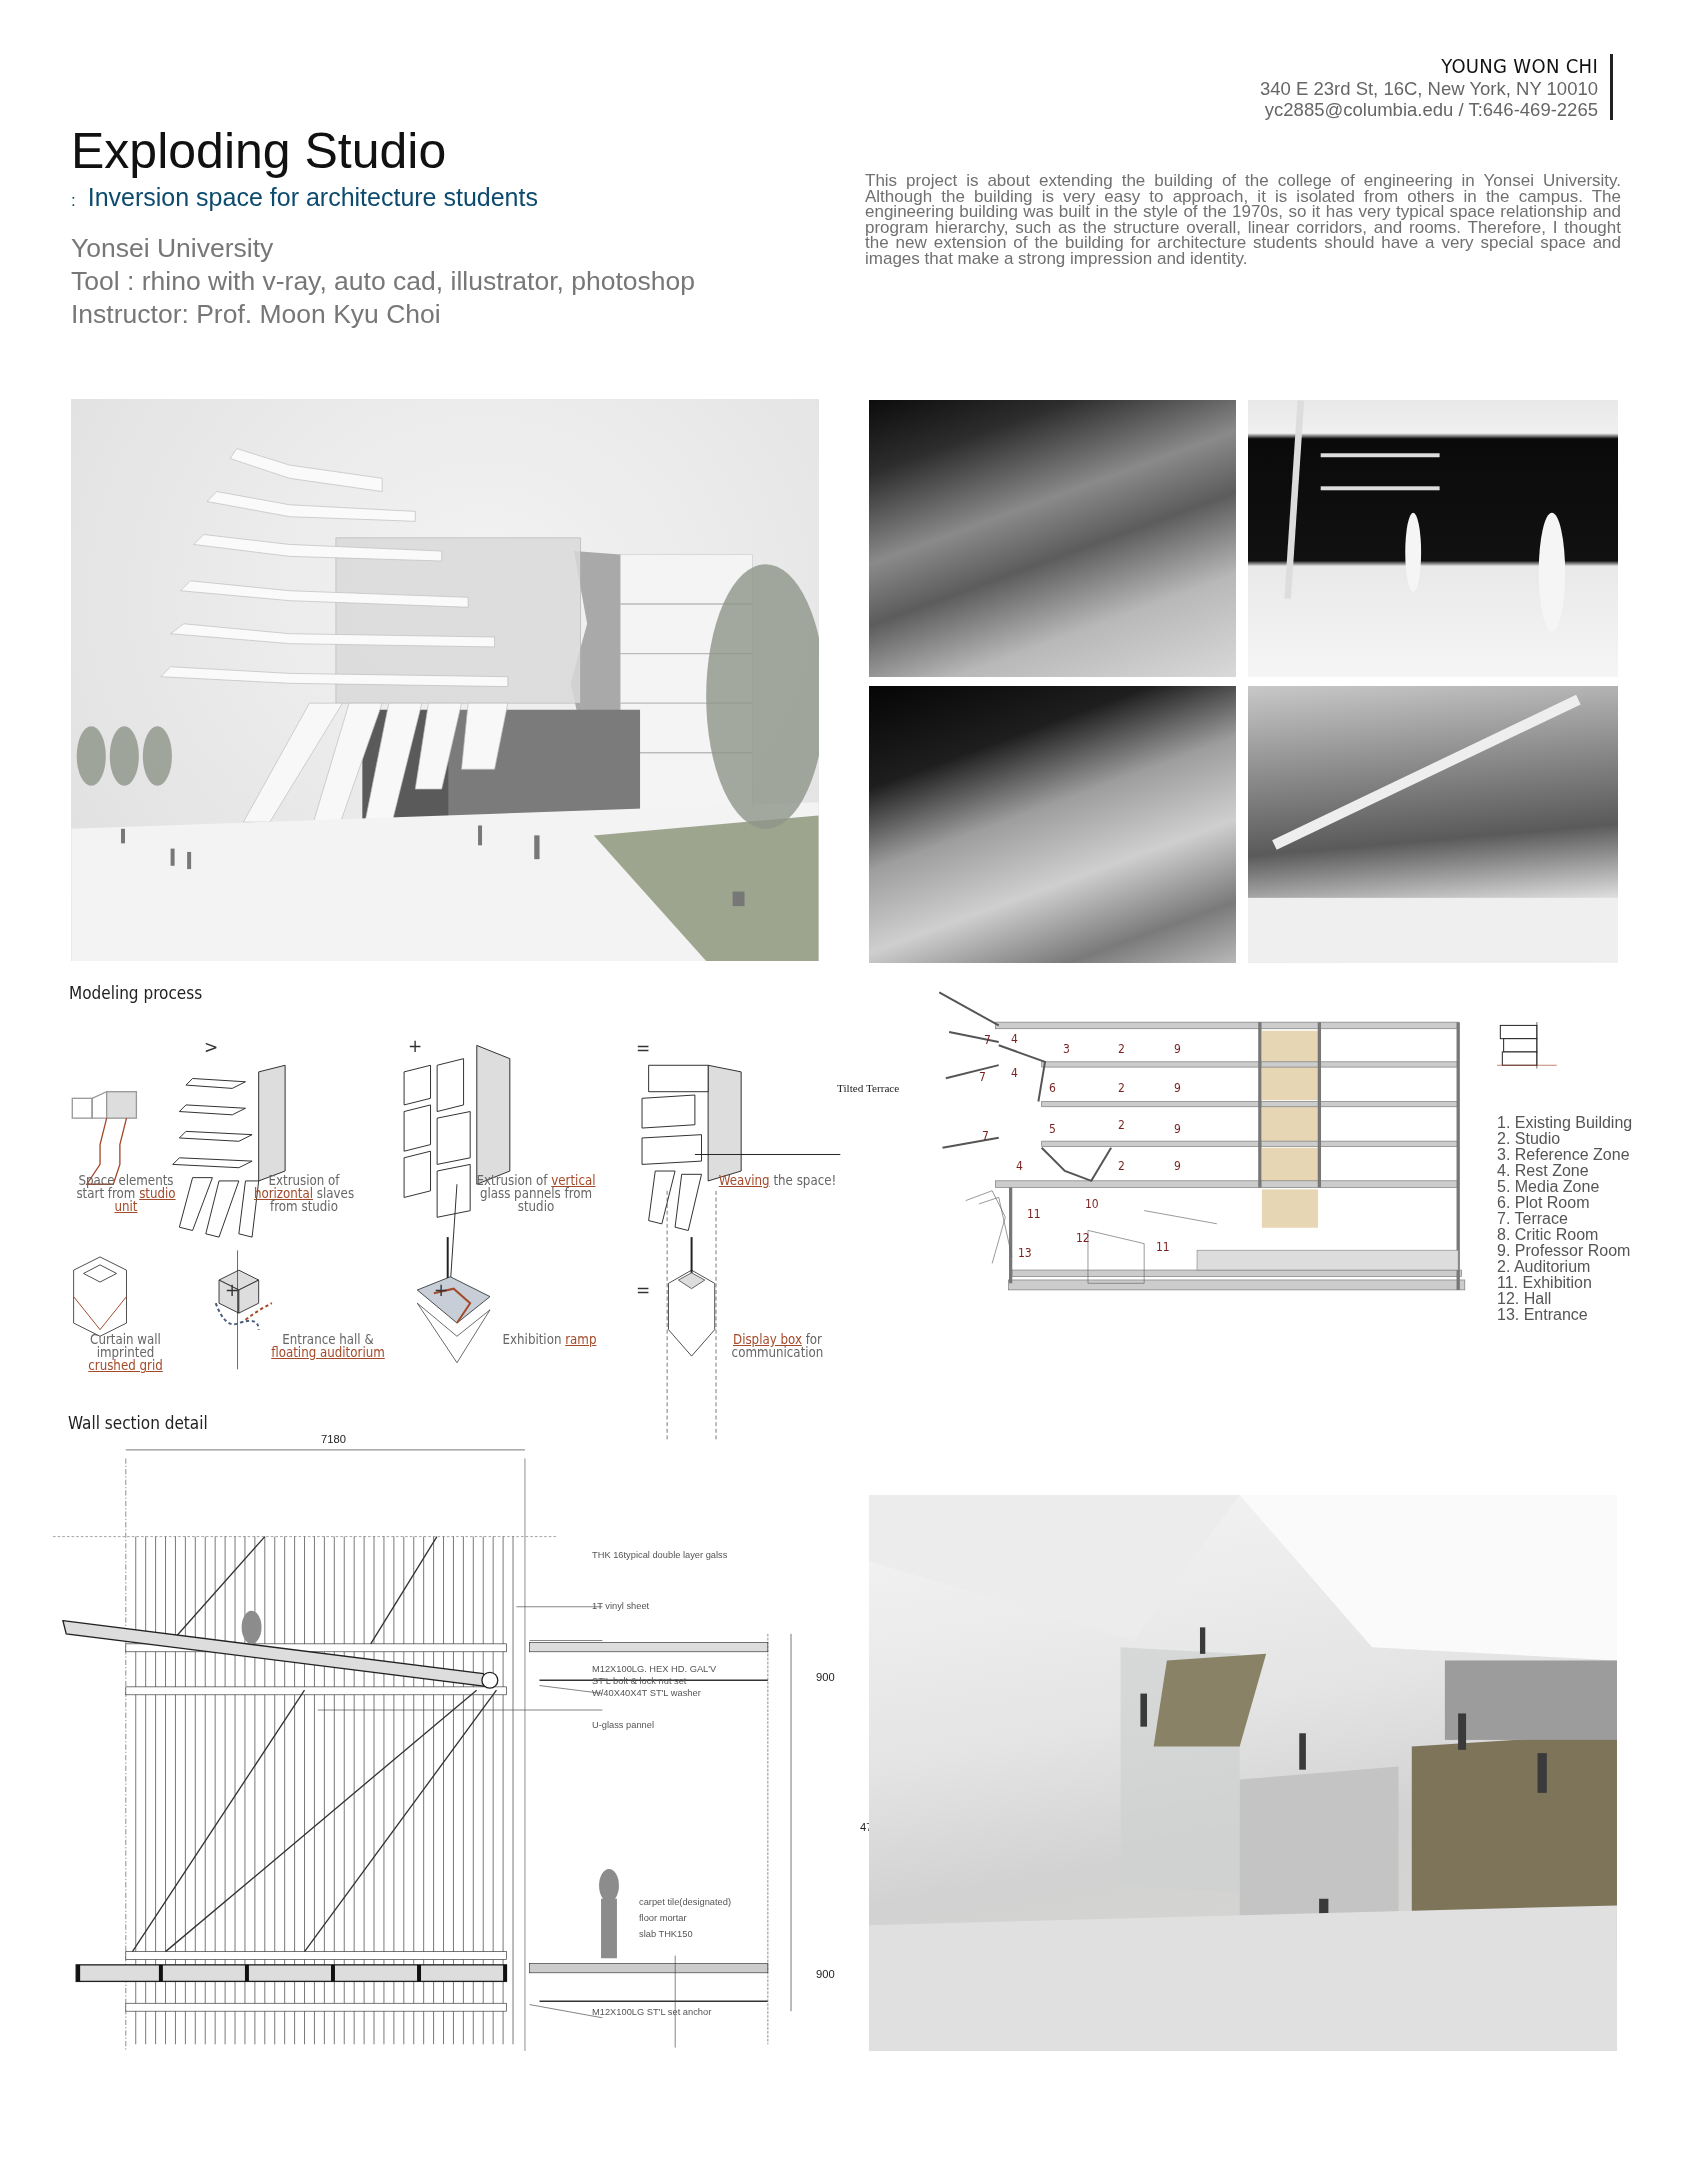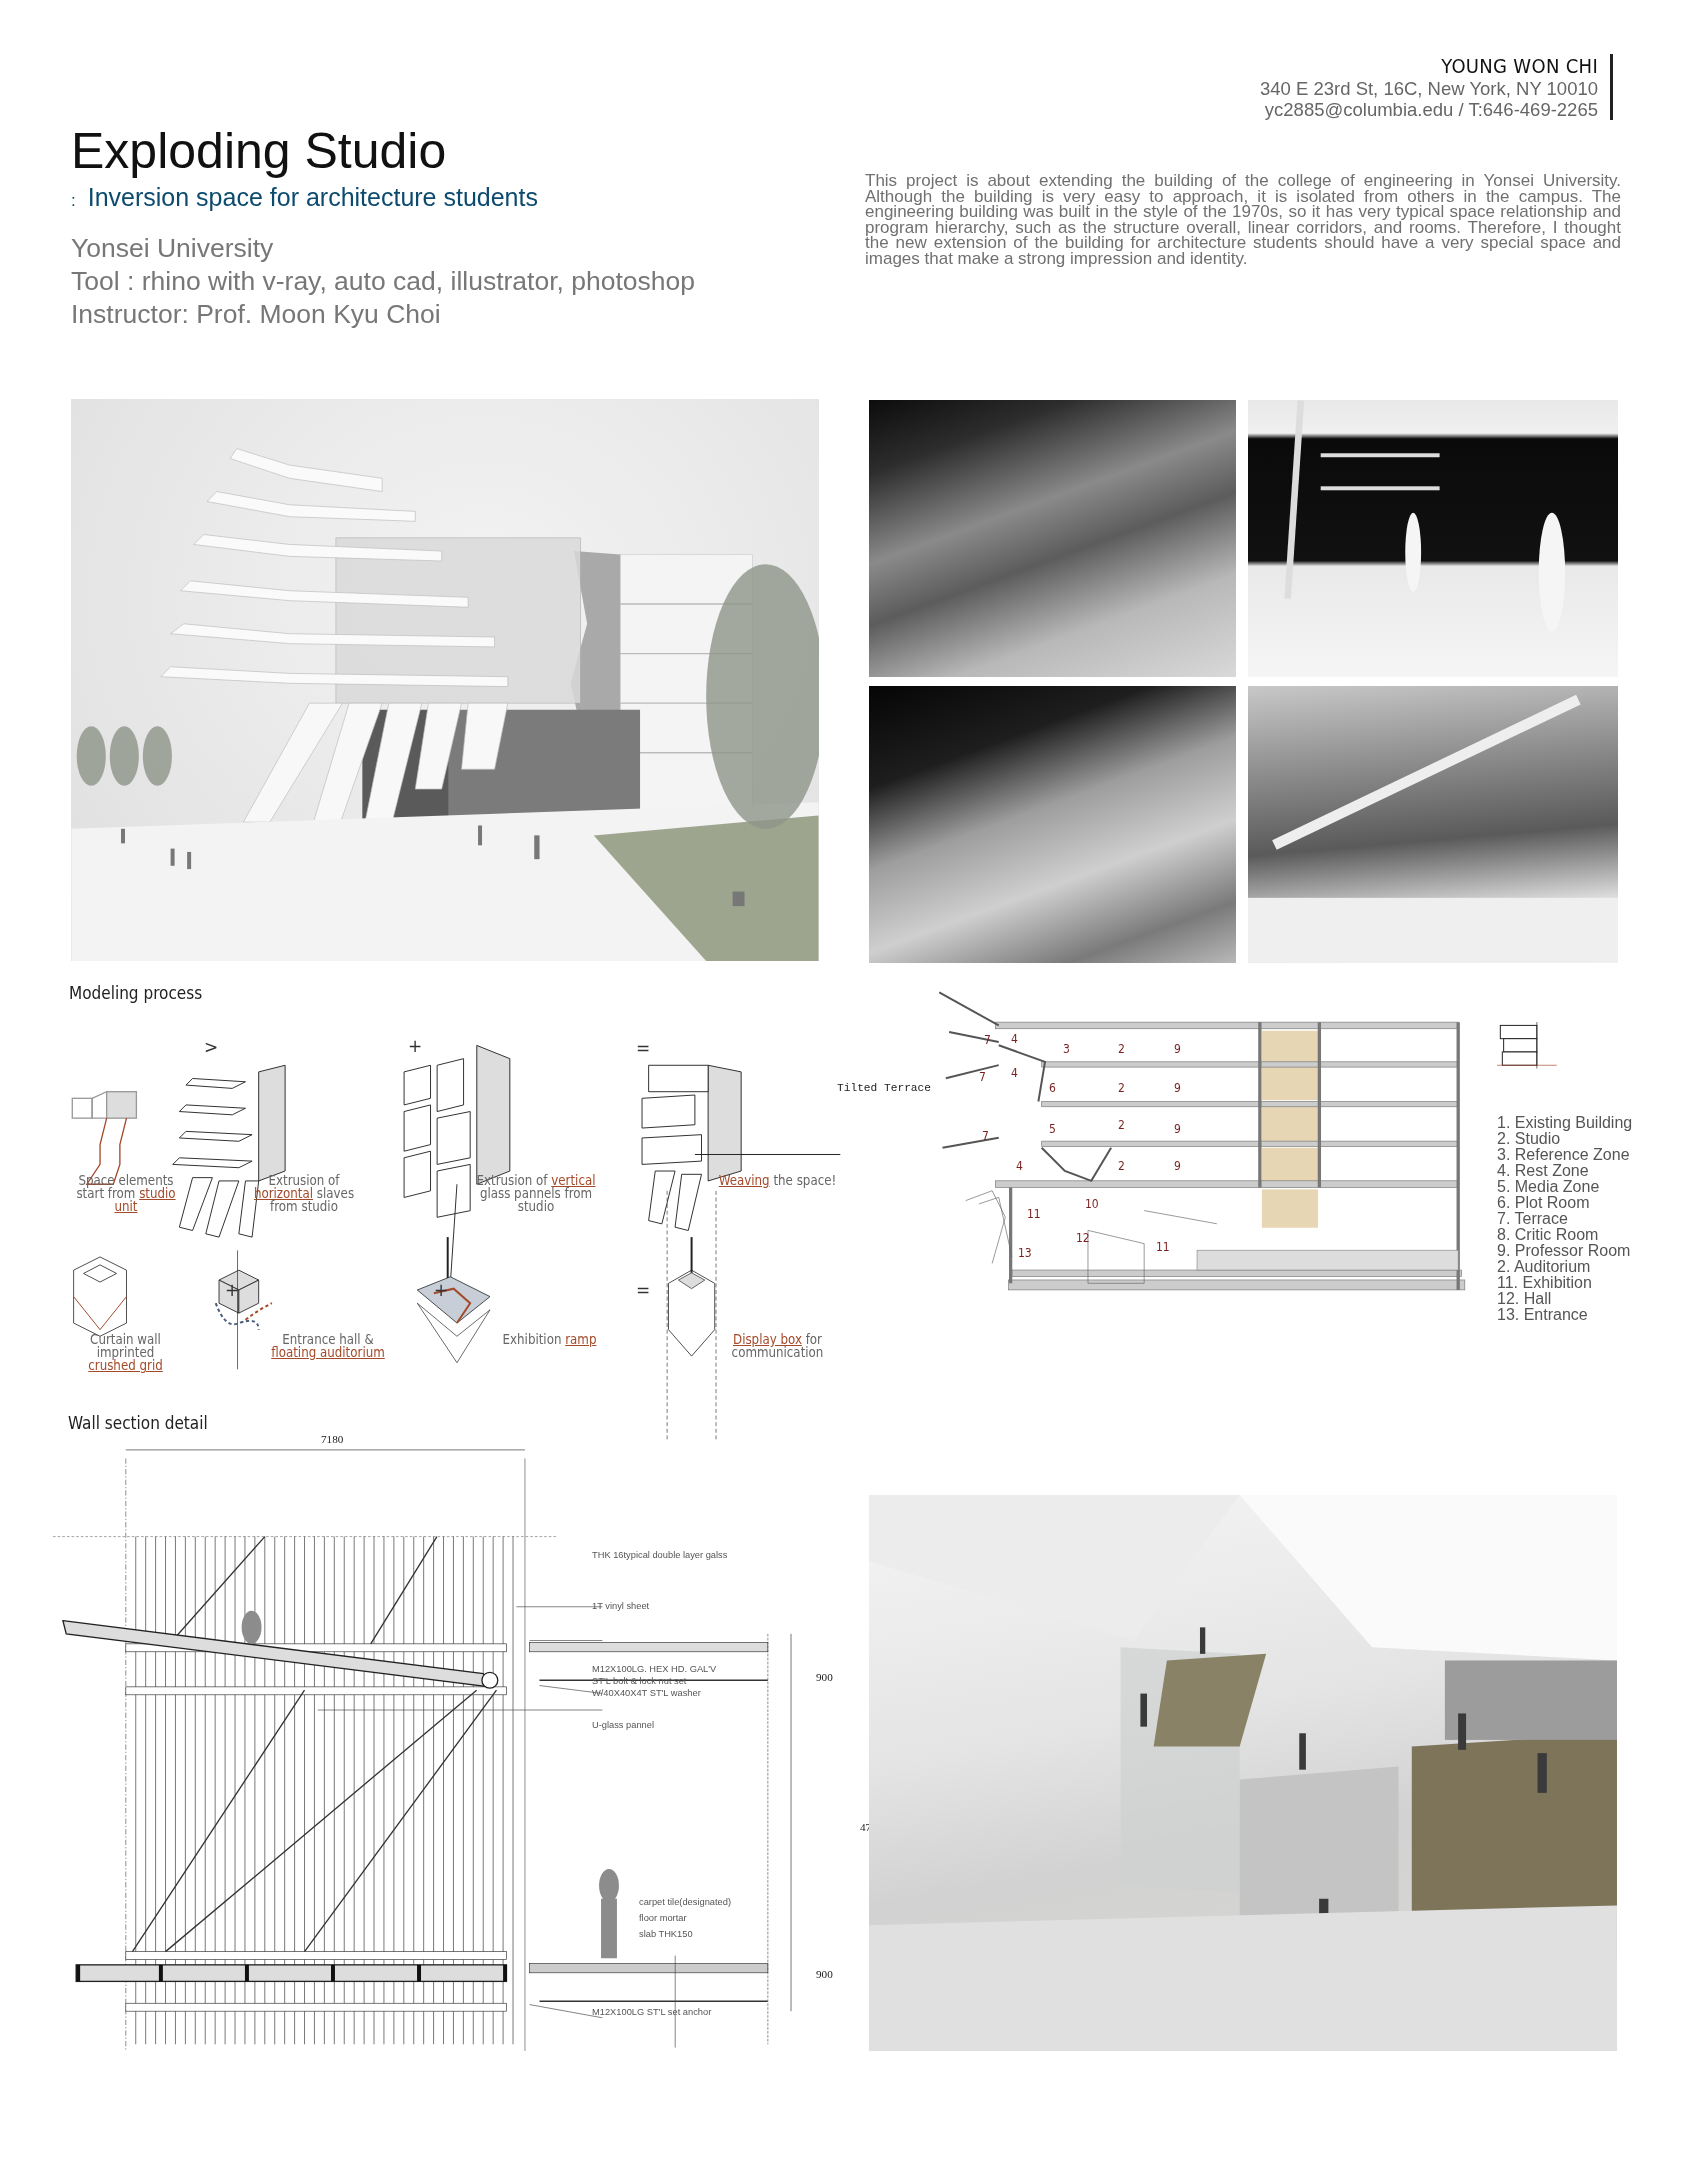--- a/index.html
+++ b/index.html
@@ -24,21 +24,21 @@
   .ph2{left:1248px;top:400px;width:370px;height:277px;background:linear-gradient(180deg,#e8e8e8 0%,#f0f0f0 12%,#0a0a0a 14%,#111 58%,#e9e9e9 60%,#f5f5f5 100%);}
   .ph3{left:869px;top:686px;width:367px;height:277px;background:linear-gradient(160deg,#050505 0%,#1e1e1e 25%,#9d9d9d 45%,#cfcfcf 65%,#7a7a7a 85%,#b8b8b8 100%);}
   .ph4{left:1248px;top:686px;width:370px;height:277px;background:linear-gradient(175deg,#c8c8c8 0%,#8b8b8b 30%,#5a5a5a 55%,#e5e5e5 80%,#f4f4f4 100%);}
   .interior{left:869px;top:1495px;width:748px;height:556px;background:linear-gradient(170deg,#f5f5f5 0%,#e4e4e4 40%,#d2d2d2 60%,#dad9d4 100%);}
   .section-label{font-family:"DejaVu Sans Condensed","DejaVu Sans",sans-serif;font-size:17px;color:#222;}
   .cap{font-family:"DejaVu Sans Condensed","DejaVu Sans",sans-serif;font-size:13.2px;color:#666;text-align:center;line-height:13.2px;position:absolute;}
   .cap .hl{color:#a34a2a;text-decoration:underline;}
   .op{position:absolute;font-size:17px;color:#333;font-family:"DejaVu Sans",sans-serif;}
   .legend{left:1497px;top:1115px;font-size:16px;color:#555;line-height:16px;}
   .legend div{white-space:nowrap;}
-  .dim{position:absolute;font-family:Liberation Serif, serif;font-size:11.2px;color:#222;}
+  .dim{position:absolute;font-family:Liberation Sans, sans-serif;font-size:11.2px;color:#222;}
   .note{position:absolute;font-size:9.3px;color:#555;line-height:10.6px;white-space:nowrap;}
   .numlab{position:absolute;font-size:12px;color:#7a1f1f;font-family:"DejaVu Sans Condensed","DejaVu Sans",sans-serif;}
   svg{position:absolute;}
 </style>
 </head>
 <body>
 
 <div class="abs contact">
   <div class="name">YOUNG WON CHI</div>
   <div class="line">340 E 23rd St, 16C, New York, NY 10010</div>
@@ -199,21 +199,21 @@
   <polygon points="935,395 955,384 975,395 955,408" fill="#ddd" stroke="#222"></polygon>
   <line x1="955" y1="330" x2="955" y2="384" stroke="#222" stroke-width="3"></line>
 </svg>
 
 <div class="op" style="left:204px;top:1037px;">&gt;</div>
 <div class="op" style="left:408px;top:1036px;">+</div>
 <div class="op" style="left:636px;top:1038px;">=</div>
 <div class="op" style="left:225px;top:1280px;">+</div>
 <div class="op" style="left:434px;top:1280px;">+</div>
 <div class="op" style="left:636px;top:1280px;">=</div>
-<div class="abs" style="left:837px;top:1082px;font-family:Liberation Mono, monospace;font-size:11.2px;color:#222;">Tilted Terrace</div>
+<div class="abs" style="left:837px;top:1082px;font-family:Liberation Serif, serif;font-size:11.2px;color:#222;">Tilted Terrace</div>
 
 <div class="cap" style="left:73px;top:1174px;width:106px;"><span>Space elements start from </span><span class="hl">studio unit</span></div>
 <div class="cap" style="left:248px;top:1174px;width:112px;"><span>Extrusion of </span><span class="hl">horizontal</span><span> slaves from studio</span></div>
 <div class="cap" style="left:473px;top:1174px;width:126px;"><span>Extrusion of </span><span class="hl">vertical</span><span> glass pannels from studio</span></div>
 <div class="cap" style="left:718px;top:1174px;width:119px;"><span class="hl">Weaving</span><span> the space!</span></div>
 
 <div class="cap" style="left:79px;top:1333px;width:93px;"><span>Curtain wall imprinted </span><span class="hl">crushed grid</span></div>
 <div class="cap" style="left:265px;top:1333px;width:126px;"><span>Entrance hall &amp; </span><span class="hl">floating auditorium</span></div>
 <div class="cap" style="left:490px;top:1333px;width:119px;"><span>Exhibition </span><span class="hl">ramp</span></div>
 <div class="cap" style="left:718px;top:1333px;width:119px;"><span class="hl">Display box</span><span> for communication</span></div>

